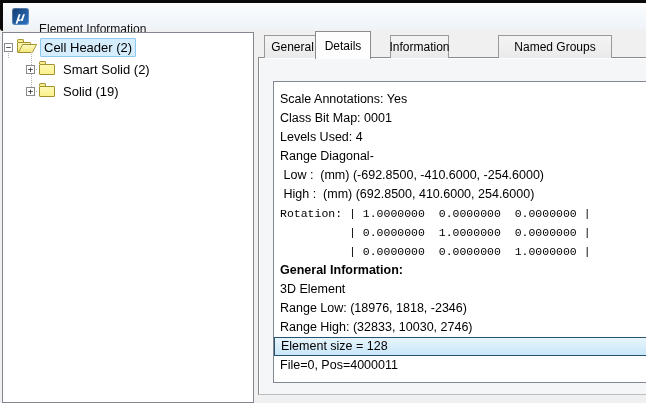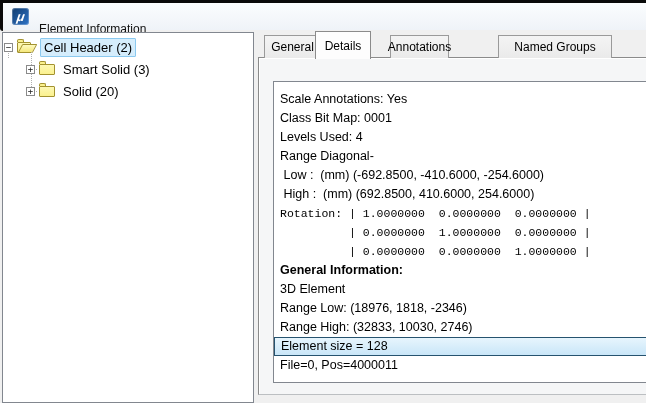--- a/index.html
+++ b/index.html
@@ -129,42 +129,42 @@
             <span class="flap" style="display: block;"></span>
           </span>
     <span class="tree-label">Cell Header (2)</span>
   </div>
         <div class="tree-row" style="top: 26px; padding-left: 23px;">
     <span class="expander">+</span>
     <span class="folder">
             <span class="tab"></span>
             <span class="body"></span>
           </span>
-    <span class="tree-label">Smart Solid (3)</span>
+    <span class="tree-label">Smart Solid (2)</span>
   </div>
         <div class="tree-row" style="top: 48px; padding-left: 23px;">
     <span class="expander">+</span>
     <span class="folder">
             <span class="tab"></span>
             <span class="body"></span>
           </span>
-    <span class="tree-label">Solid (20)</span>
+    <span class="tree-label">Solid (19)</span>
   </div>
       </div>
   </div>
 
   <div id="tab-strip">
       <div class="tab tab-0">
         <span>General</span>
       </div>
       <div class="tab tab-1 active">
         <span>Details</span>
       </div>
       <div class="tab tab-2">
-        <span>Annotations</span>
+        <span>Information</span>
       </div>
       <div class="tab tab-3">
         <span>Named Groups</span>
       </div>
     </div>
   <div class="tab-page"></div>
 
   <div class="content-box">
     <div id="detail-lines">
         <div class="detail-line">Scale Annotations: Yes</div>

